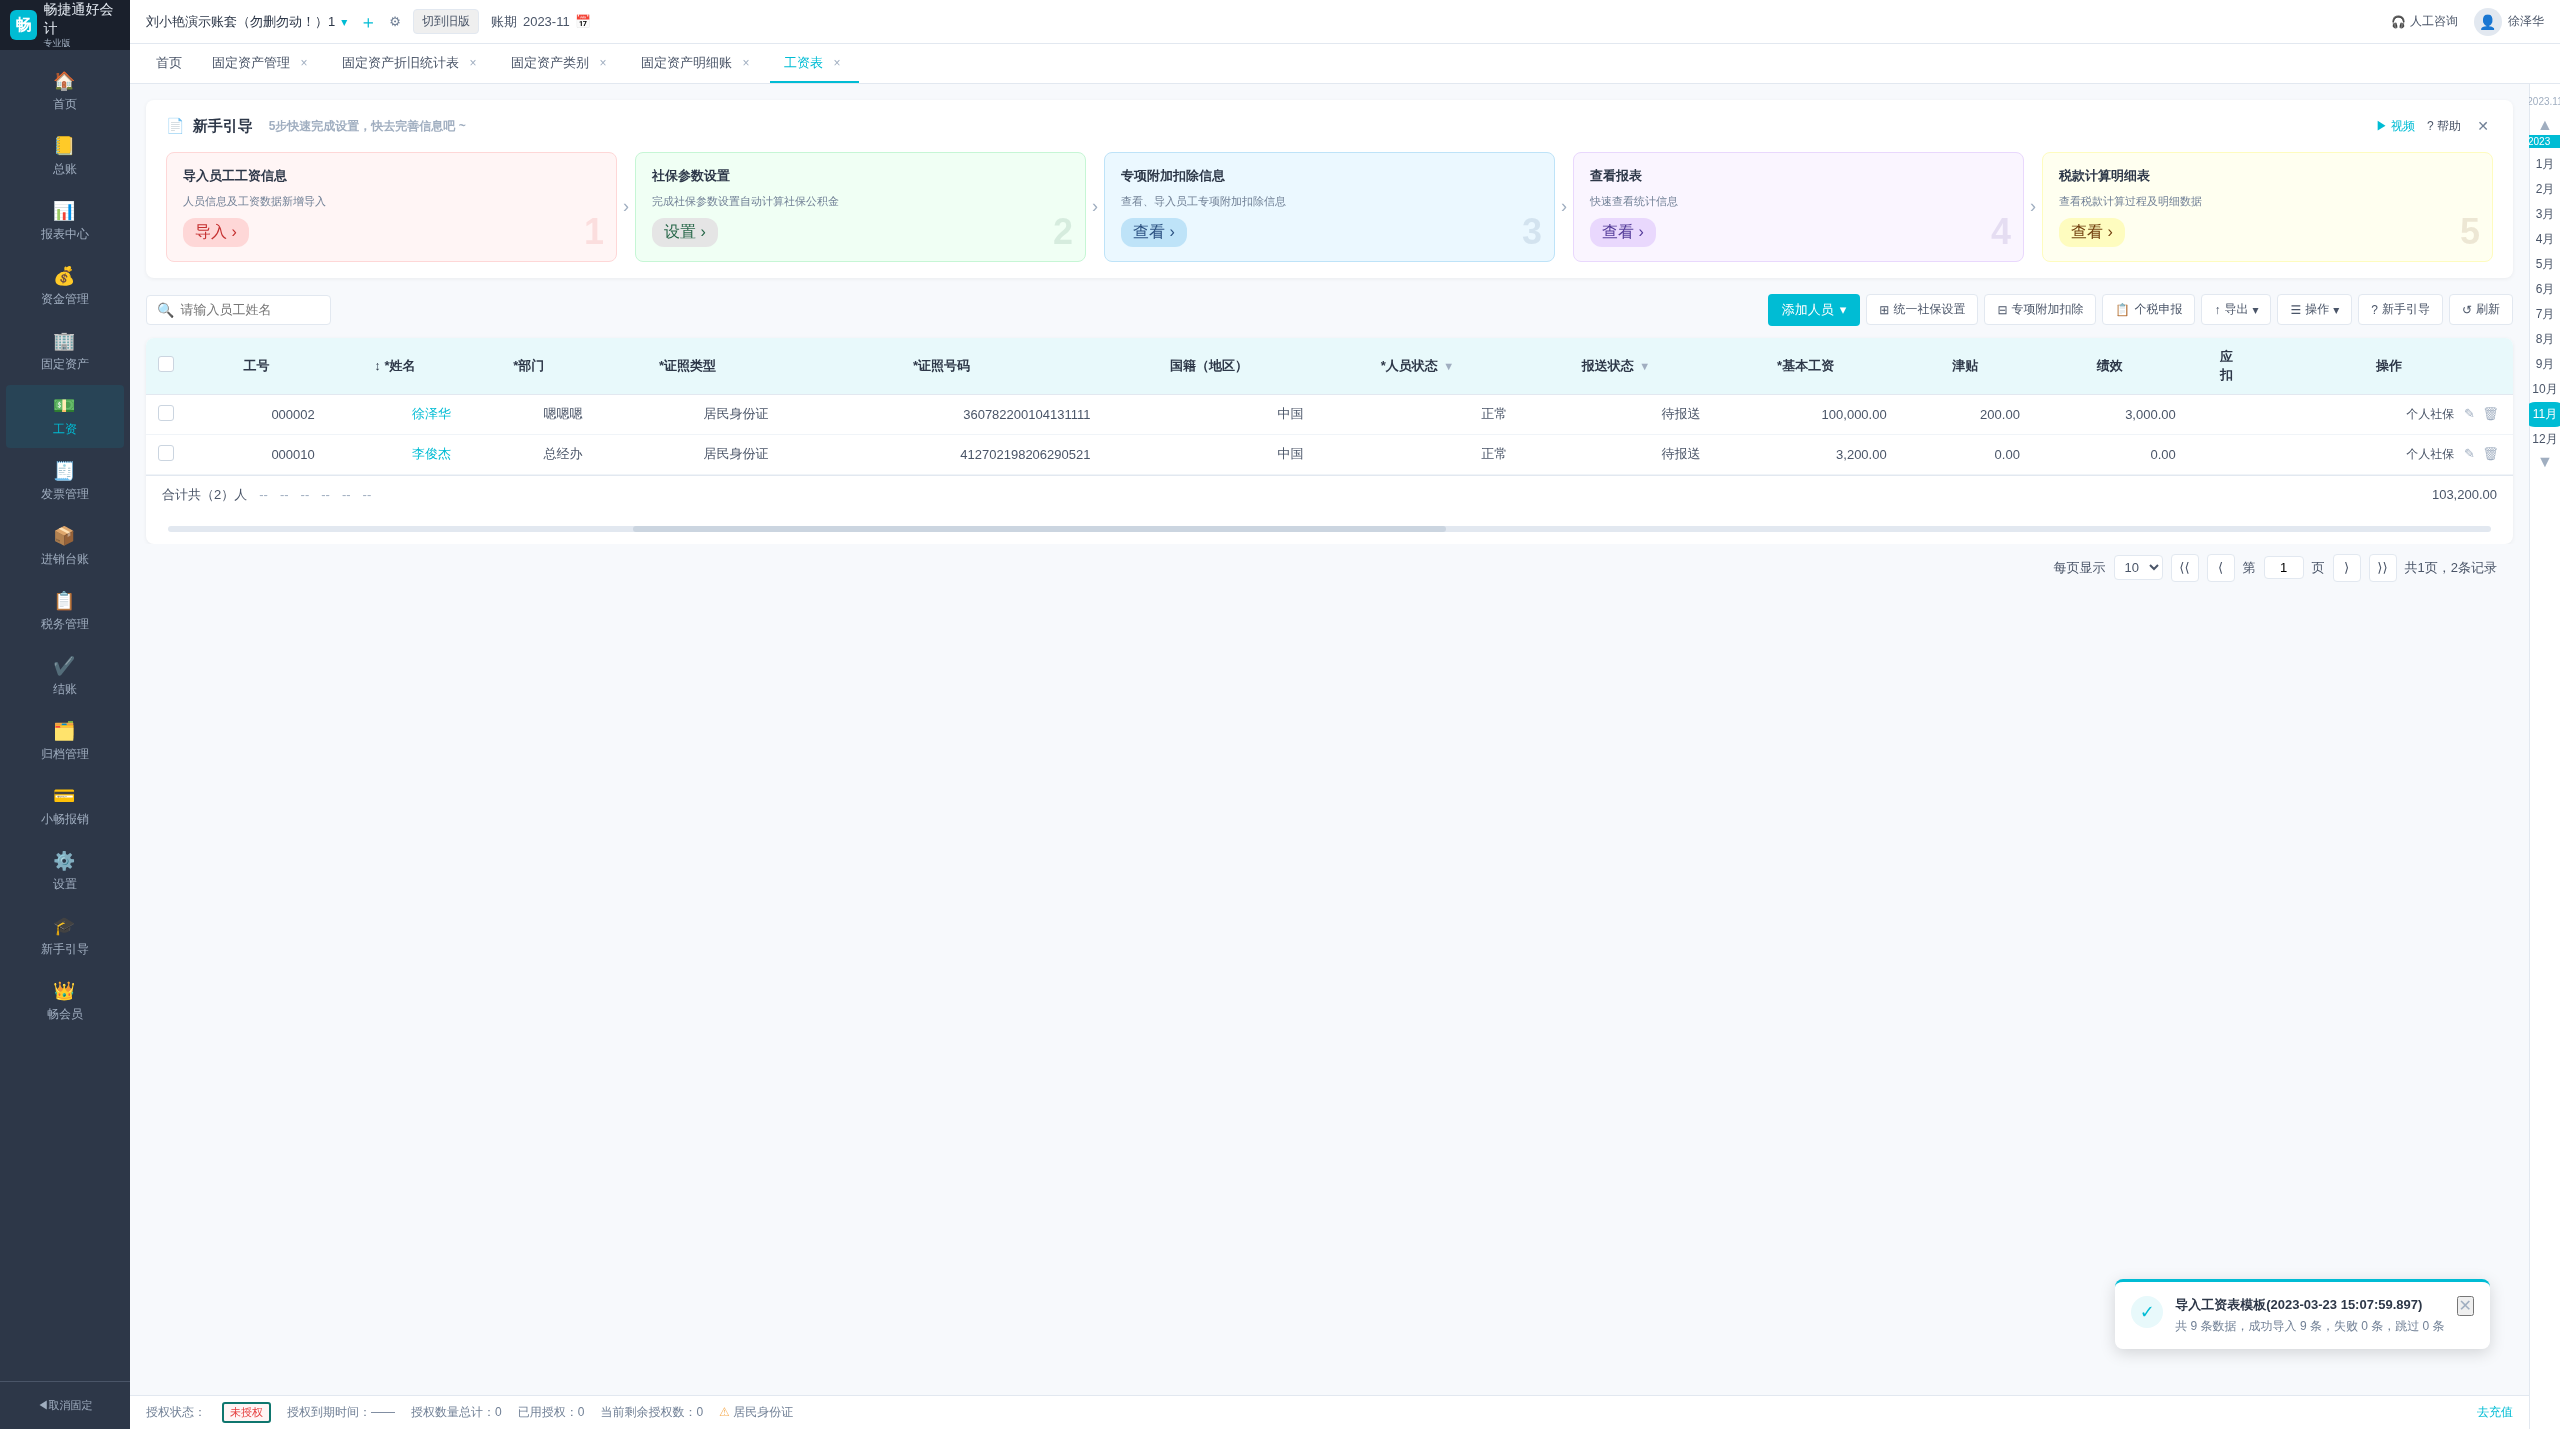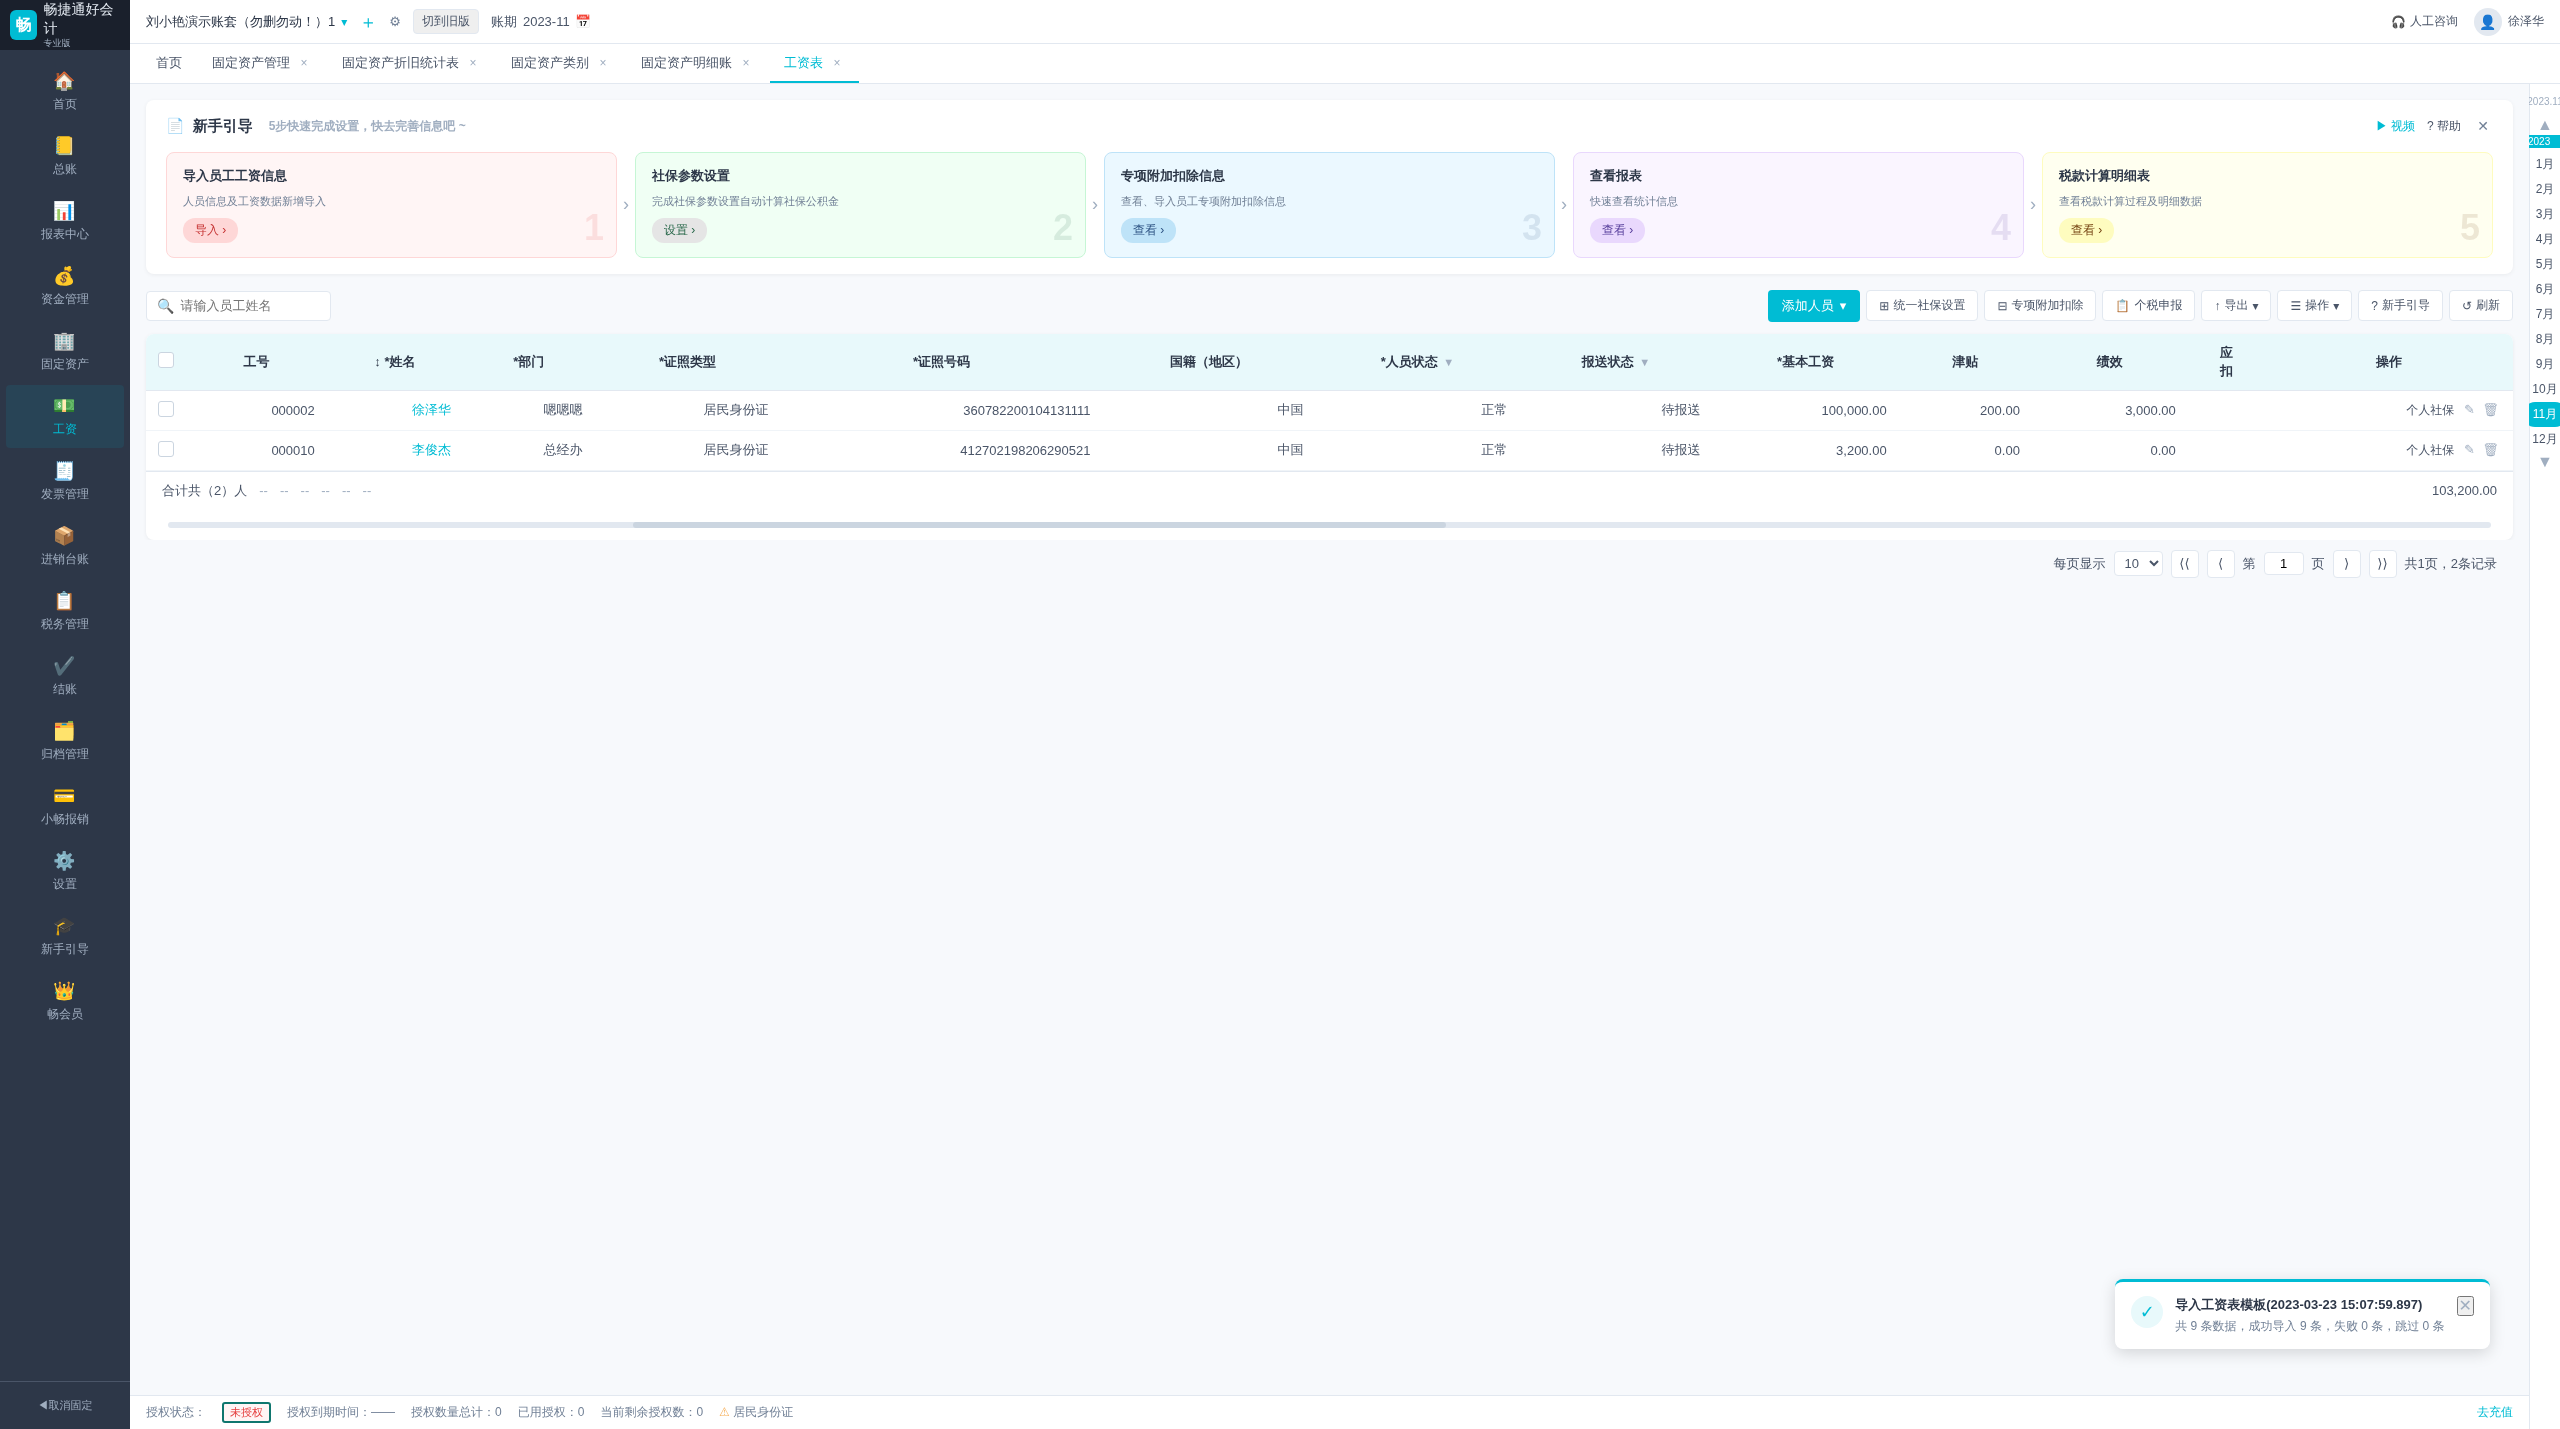--- a/index.html
+++ b/index.html
@@ -254,21 +254,21 @@
       bottom: 8px;
     }
     .step-title { font-size: 13px; font-weight: 600; color: #2d3748; }
     .step-desc { font-size: 11px; color: #718096; line-height: 1.5; }
     .step-btn {
       display: inline-flex;
       align-items: center;
       gap: 4px;
       padding: 4px 12px;
       border-radius: 12px;
-      font-size: 12px;
+      font-size: 16px;
       cursor: pointer;
       border: none;
       margin-top: auto;
       align-self: flex-start;
     }
 
     
     .toolbar {
       display: flex;
       align-items: center;

